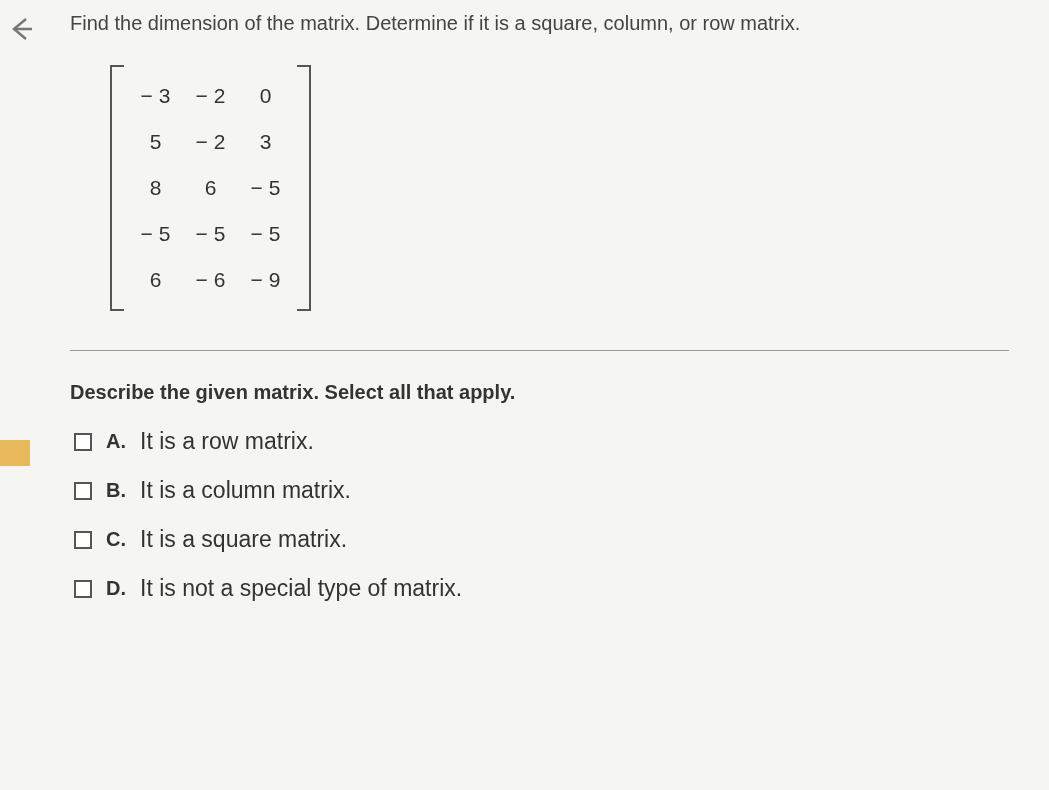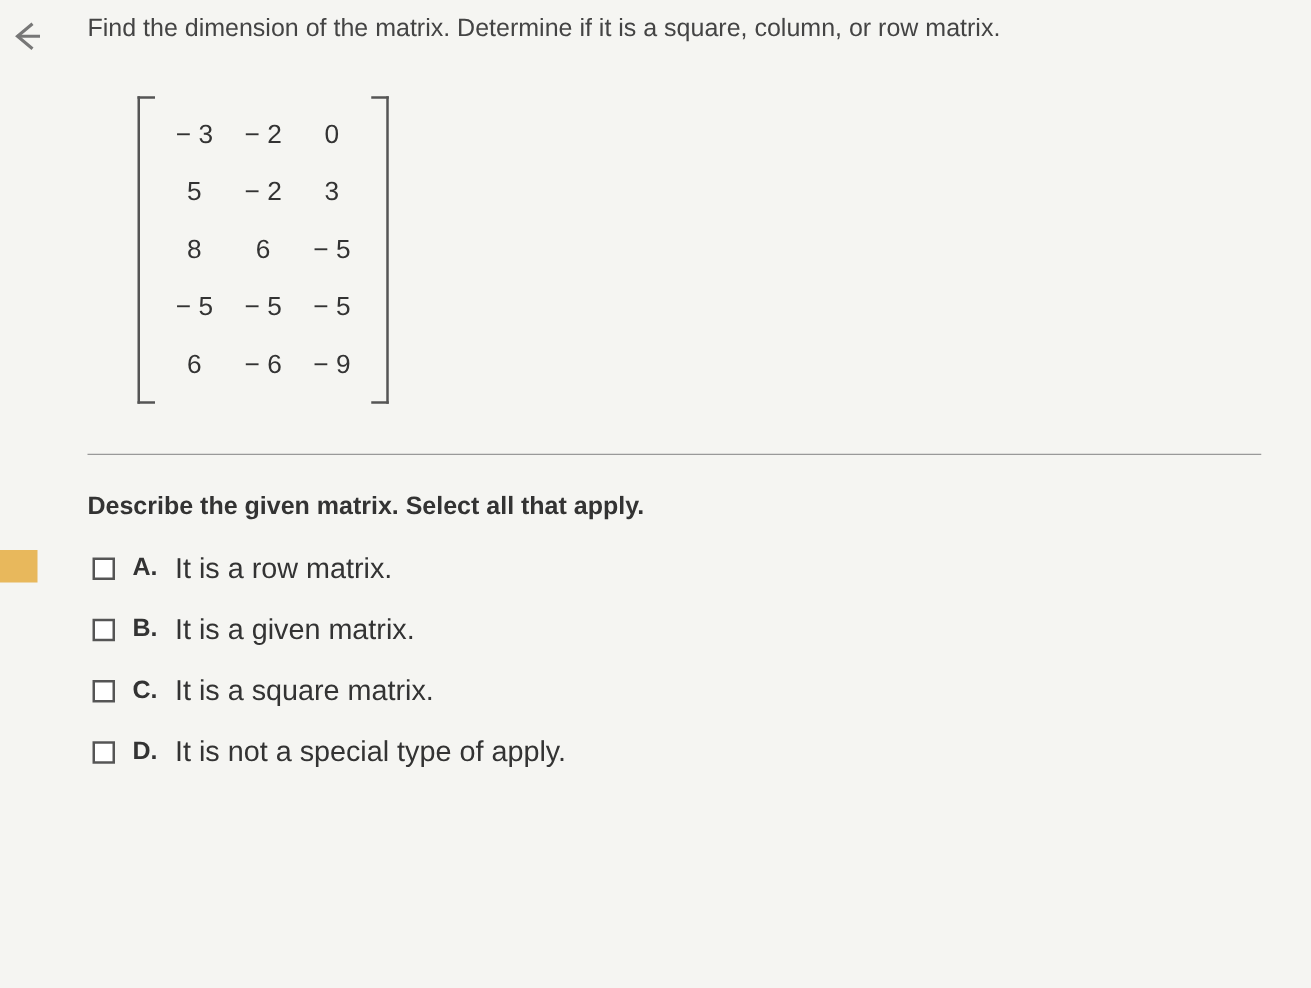--- a/index.html
+++ b/index.html
@@ -20,21 +20,21 @@
       left: 8px;
       top: 15px;
       cursor: pointer;
     }
     .content {
       padding: 12px 40px 20px 70px;
     }
     .question-text {
       font-size: 20px;
       color: #444;
-      margin-bottom: 32px;
+      margin-bottom: 20px;
     }
     .matrix-container {
       display: inline-flex;
       align-items: stretch;
       margin-left: 40px;
       margin-top: 10px;
       font-size: 21px;
       color: #333;
     }
     .bracket-left, .bracket-right {
@@ -161,28 +161,28 @@
 
     <div class="options">
       <div class="option-row">
         <div class="checkbox"></div>
         <span class="option-letter">A.</span>
         <span class="option-text">It is a row matrix.</span>
       </div>
       <div class="option-row">
         <div class="checkbox"></div>
         <span class="option-letter">B.</span>
-        <span class="option-text">It is a given matrix.</span>
+        <span class="option-text">It is a column matrix.</span>
       </div>
       <div class="option-row">
         <div class="checkbox"></div>
         <span class="option-letter">C.</span>
         <span class="option-text">It is a square matrix.</span>
       </div>
       <div class="option-row">
         <div class="checkbox"></div>
         <span class="option-letter">D.</span>
-        <span class="option-text">It is not a special type of apply.</span>
+        <span class="option-text">It is not a special type of matrix.</span>
       </div>
     </div>
   </div>
 
 </div>
 
 </body></html>

